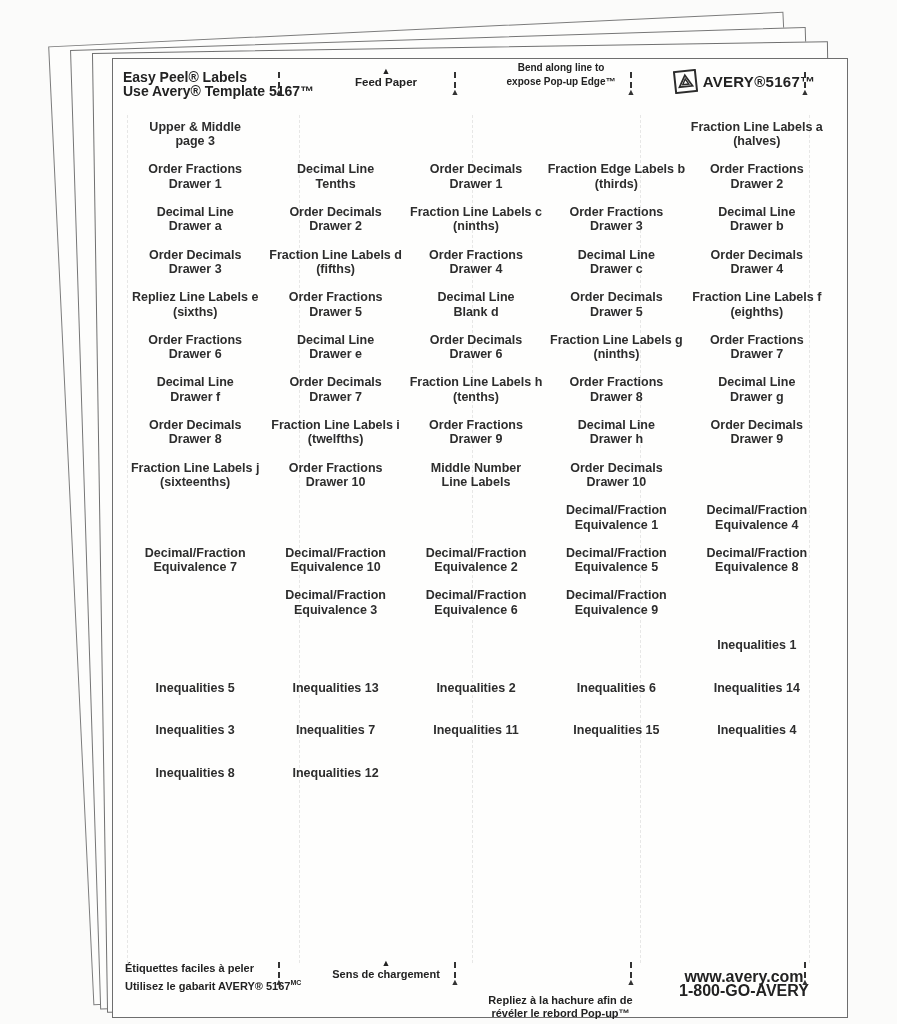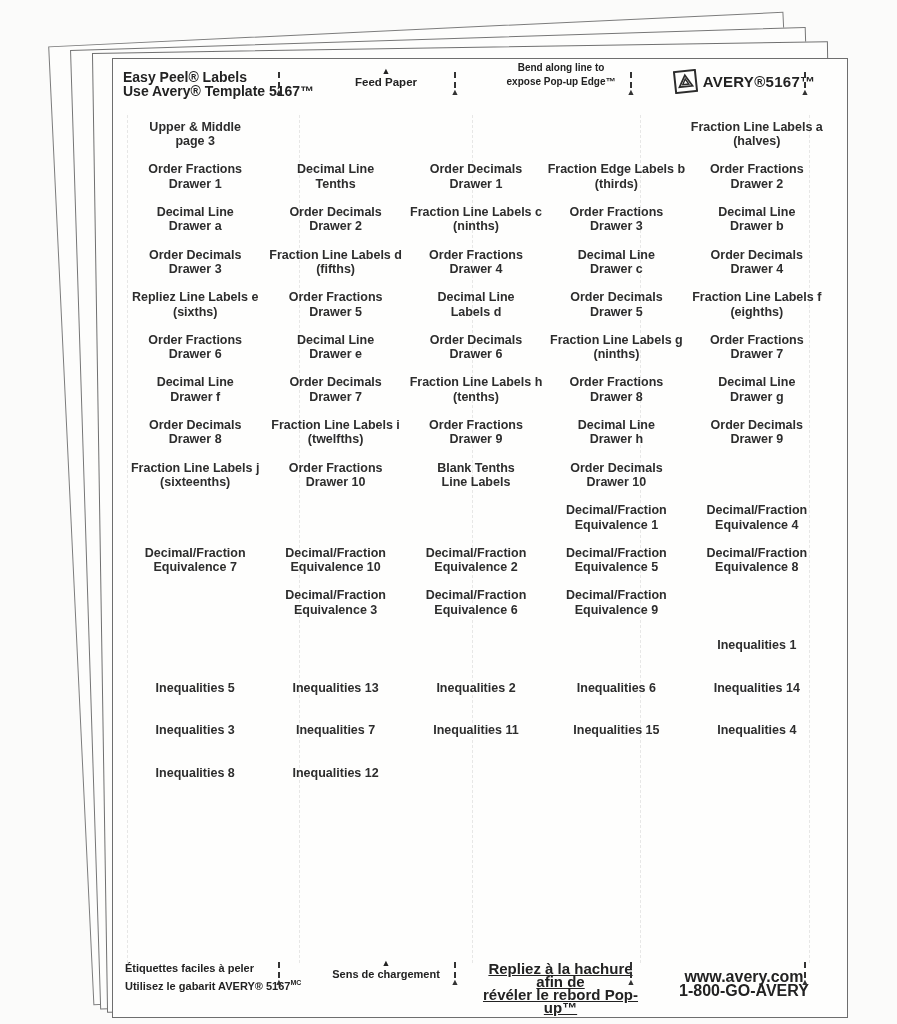--- a/index.html
+++ b/index.html
@@ -42,21 +42,21 @@
   .cell{
     display:flex;flex-direction:column;align-items:center;justify-content:center;
     font-size:12.5px;font-weight:700;line-height:14.5px;color:#2d2d2d;text-align:center;
   }
   .diecut{position:absolute;top:56px;height:848px;width:0;border-left:1px dashed rgba(110,110,110,.16);}
   .dc1{left:14px;} .dc2{left:186px;} .dc3{left:359px;} .dc4{left:527px;} .dc5{left:696px;}
 
   .ftr-left{position:absolute;left:12px;top:903px;font-size:11px;font-weight:700;line-height:13.5px;color:#222;white-space:nowrap;}
   .ftr-left sup{font-size:7px;}
   #feed-fr{left:200px;top:899px;width:146px;font-size:11px;line-height:13px;}
-  #bend-fr{left:360px;top:903px;width:175px;font-size:15px;line-height:13px;text-decoration:underline;}
+  #bend-fr{left:360px;top:935px;width:175px;font-size:11px;line-height:13px;}
   #contact{left:556px;top:911px;width:150px;font-size:16px;line-height:13.5px;}
 </style>
 </head>
 <body>
 
 <div class="stack">
   <div class="sheet s4"></div>
   <div class="sheet s3"></div>
   <div class="sheet s2"></div>
 
@@ -189,21 +189,21 @@
         <div class="cell">
           <div>Repliez Line Labels e</div>
           <div>(sixths)</div>
         </div>
         <div class="cell">
           <div>Order Fractions</div>
           <div>Drawer 5</div>
         </div>
         <div class="cell">
           <div>Decimal Line</div>
-          <div>Labels d</div>
+          <div>Blank d</div>
         </div>
         <div class="cell">
           <div>Order Decimals</div>
           <div>Drawer 5</div>
         </div>
         <div class="cell">
           <div>Fraction Line Labels f</div>
           <div>(eighths)</div>
         </div>
         <div class="cell">
@@ -268,21 +268,21 @@
         </div>
         <div class="cell">
           <div>Fraction Line Labels j</div>
           <div>(sixteenths)</div>
         </div>
         <div class="cell">
           <div>Order Fractions</div>
           <div>Drawer 10</div>
         </div>
         <div class="cell">
-          <div>Blank Tenths</div>
+          <div>Middle Number</div>
           <div>Line Labels</div>
         </div>
         <div class="cell">
           <div>Order Decimals</div>
           <div>Drawer 10</div>
         </div>
         <div class="cell"></div>
         <div class="cell"></div>
         <div class="cell"></div>
         <div class="cell"></div>

